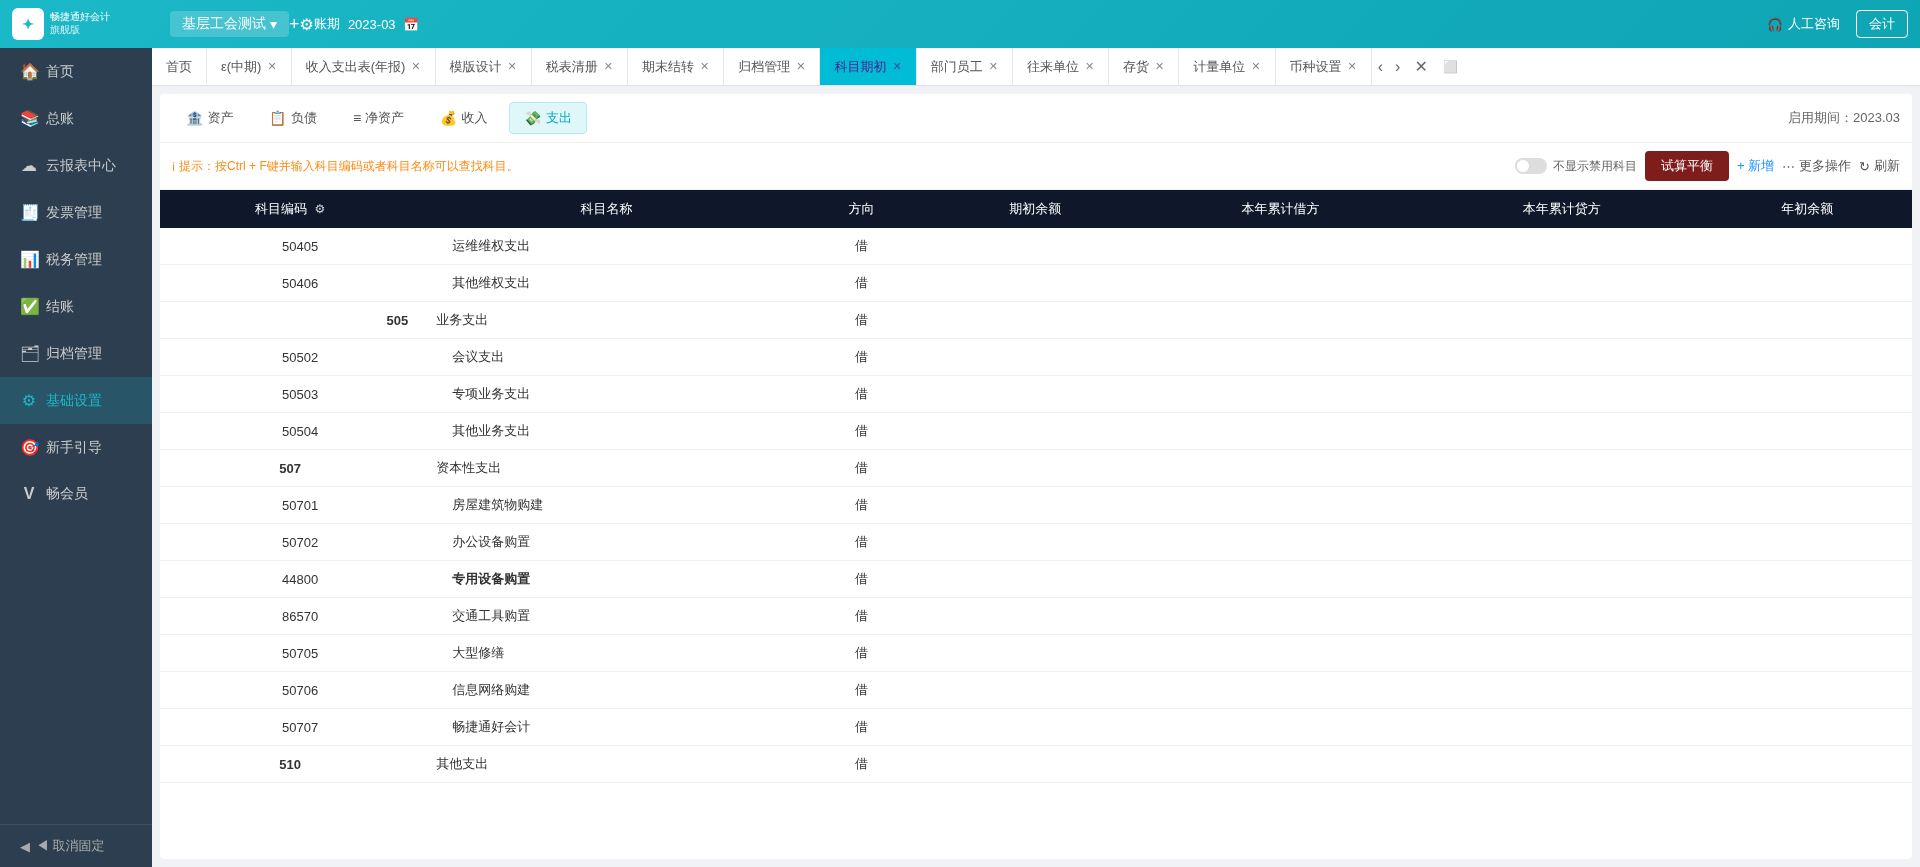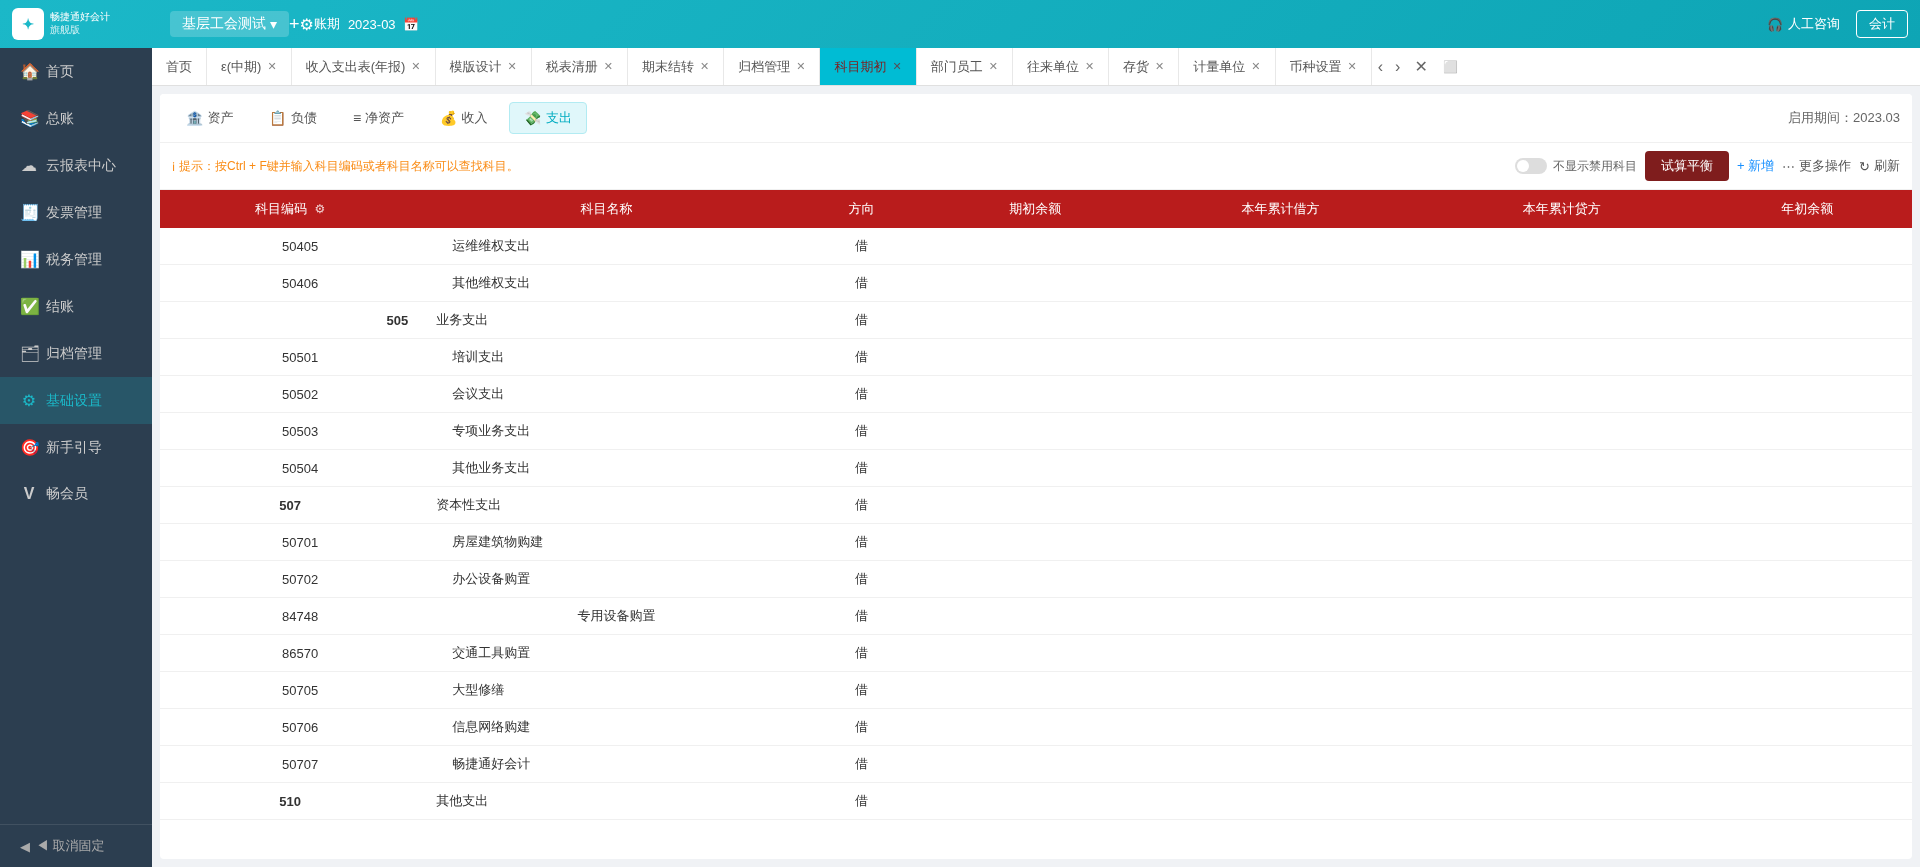--- a/index.html
+++ b/index.html
@@ -138,21 +138,21 @@
       align-items: center;
       gap: 6px;
       cursor: pointer;
       white-space: nowrap;
       font-size: 13px;
       color: #555;
       border-right: 1px solid #e8e8e8;
     }
     .tab-item.active {
       background: #00bcd4;
-      color: #7f1d1d;
+      color: #4c1d95;
     }
     .tab-close {
       font-size: 11px;
       opacity: 0.7;
       cursor: pointer;
     }
     .tab-nav-btn {
       padding: 0 6px;
       cursor: pointer;
       color: #666;
@@ -284,21 +284,21 @@
     .table-container {
       flex: 1;
       overflow-y: auto;
       overflow-x: hidden;
     }
     table {
       width: 100%;
       border-collapse: collapse;
     }
     thead tr {
-      background: #b91c1c;
+      background: #0f172a;
       color: #fff;
     }
     thead th {
       padding: 10px 12px;
       font-weight: normal;
       font-size: 13px;
       text-align: center;
       white-space: nowrap;
     }
     tbody tr {
@@ -552,29 +552,20 @@
               <tr>
       <td style="font-weight:600;text-align:right;">505</td>
       <td style="text-align:left;padding-left:16px;font-weight:500;">业务支出</td>
       <td>借</td>
       <td></td>
       <td></td>
       <td></td>
       <td></td>
     </tr>
               <tr>
-      <td style="text-align:center;padding-left:32px;">50501</td>
-      <td style="text-align:left;padding-left:32px;">培训支出</td>
-      <td>借</td>
-      <td></td>
-      <td></td>
-      <td></td>
-      <td></td>
-    </tr>
-              <tr>
       <td style="text-align:center;padding-left:32px;">50502</td>
       <td style="text-align:left;padding-left:32px;">会议支出</td>
       <td>借</td>
       <td></td>
       <td></td>
       <td></td>
       <td></td>
     </tr>
               <tr>
       <td style="text-align:center;padding-left:32px;">50503</td>
@@ -615,22 +606,22 @@
               <tr>
       <td style="text-align:center;padding-left:32px;">50702</td>
       <td style="text-align:left;padding-left:32px;">办公设备购置</td>
       <td>借</td>
       <td></td>
       <td></td>
       <td></td>
       <td></td>
     </tr>
               <tr>
-      <td style="text-align:center;padding-left:32px;">84748</td>
-      <td style="text-align:center;padding-left:32px;">专用设备购置</td>
+      <td style="text-align:center;padding-left:32px;">44800</td>
+      <td style="text-align:left;padding-left:32px;font-weight:bold;">专用设备购置</td>
       <td>借</td>
       <td></td>
       <td></td>
       <td></td>
       <td></td>
     </tr>
               <tr>
       <td style="text-align:center;padding-left:32px;">86570</td>
       <td style="text-align:left;padding-left:32px;">交通工具购置</td>
       <td>借</td>

